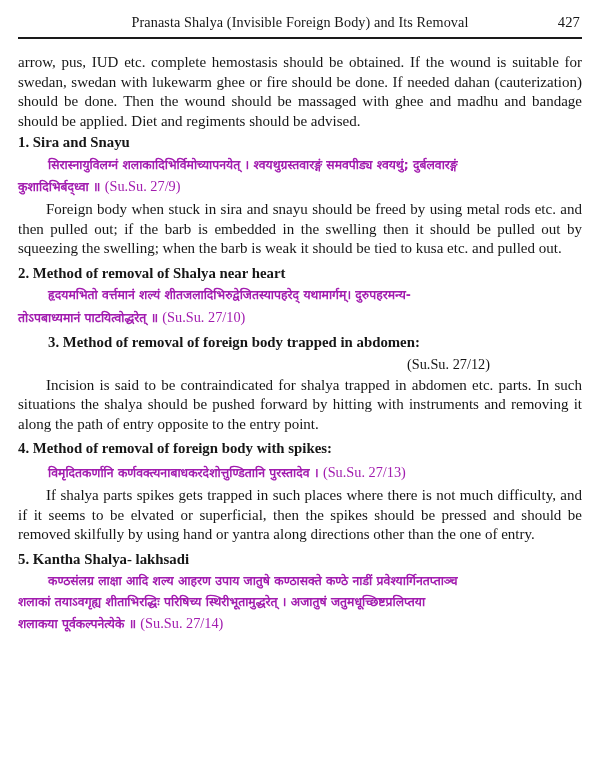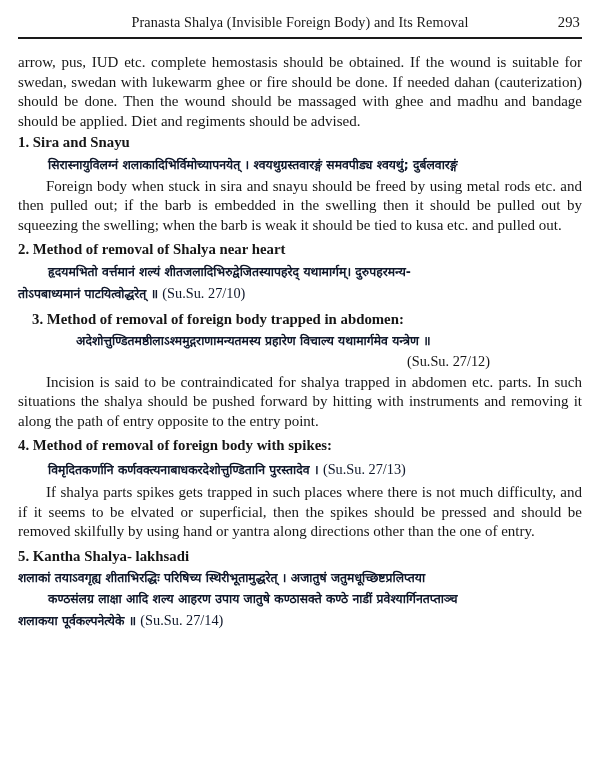--- a/index.html
+++ b/index.html
@@ -57,28 +57,28 @@
   .para.indent {
     text-indent: 28px;
   }
   .heading {
     font-size: 14.8px;
     font-weight: bold;
     line-height: 1.32;
     margin: 5px 0 3px 0;
   }
   .heading.sub-indent {
-    margin-left: 14px;
+    margin-left: 30px;
   }
   .sanskrit {
     font-family: "DejaVu Sans", "Liberation Sans", sans-serif;
     font-size: 12.3px;
     font-weight: bold;
     line-height: 1.50;
-    color: #0f172a;
+    color: #a21caf;
     margin: 2px 0 2px 0;
     text-align: justify;
     text-justify: inter-word;
   }
   .sanskrit.indent {
     text-indent: 30px;
   }
   .sanskrit.indent-2 {
     text-indent: 58px;
   }
@@ -98,52 +98,52 @@
   }
   .tight { margin-top: 0; }
 </style>
 </head>
 <body>
 
 <div class="page">
 
   <div class="running-head">
     <span class="title">Pranasta Shalya (Invisible Foreign Body) and Its Removal</span>
-    <span class="folio">293</span>
+    <span class="folio">427</span>
   </div>
   <hr class="head-rule">
 
   <p class="para">arrow, pus, IUD etc. complete hemostasis should be obtained. If the wound is suitable for swedan, swedan with lukewarm ghee or fire should be done. If needed dahan (cauterization) should be done. Then the wound should be massaged with ghee and madhu and bandage should be applied. Diet and regiments should be advised.</p>
 
 
   <h3 class="heading tight">1. Sira and Snayu</h3>
   <div class="sanskrit-block">
     <div class="sanskrit indent">सिरास्नायुविलग्नं शलाकादिभिर्विमोच्यापनयेत् । श्वयथुग्रस्तवारङ्गं समवपीड्य श्वयथुं; दुर्बलवारङ्गं</div>
+    <div class="sanskrit"><span>कुशादिभिर्बद्ध्वा ॥</span> <span class="cite">(Su.Su. 27/9)</span></div>
   </div>
   <p class="para indent">Foreign body when stuck in sira and snayu should be freed by using metal rods etc. and then pulled out; if the barb is embedded in the swelling then it should be pulled out by squeezing the swelling; when the barb is weak it should be tied to kusa etc. and pulled out.</p>
 
   <h3 class="heading">2. Method of removal of Shalya near heart</h3>
   <div class="sanskrit-block">
     <div class="sanskrit indent">हृदयमभितो  वर्त्तमानं  शल्यं  शीतजलादिभिरुद्वेजितस्यापहरेद्  यथामार्गम्।  दुरुपहरमन्य-</div>
     <div class="sanskrit"><span>तोऽपबाध्यमानं पाटयित्वोद्धरेत् ॥</span> <span class="cite">(Su.Su. 27/10)</span></div>
   </div>
 
   <h3 class="heading sub-indent">3. Method of removal of foreign body trapped in abdomen:</h3>
   <div class="sanskrit-block">
-    <div class="sanskrit indent-2">अदेशोत्तुण्डितमष्ठीलाऽश्ममुद्गराणामन्यतमस्य  प्रहारेण  विचाल्य  यथामार्गमेव  यन्त्रेण ॥</div>
     <div class="cite-line">(Su.Su. 27/12)</div>
   </div>
   <p class="para indent">Incision is said to be contraindicated for shalya trapped in abdomen etc. parts. In such situations the shalya should be pushed forward by hitting with instruments and removing it along the path of entry opposite to the entry point.</p>
 
   <h3 class="heading">4. Method of removal of foreign body with spikes:</h3>
   <div class="sanskrit-block">
     <div class="sanskrit indent"><span>विमृदितकर्णानि कर्णवक्त्यनाबाधकरदेशोत्तुण्डितानि पुरस्तादेव ।</span> <span class="cite">(Su.Su. 27/13)</span></div>
   </div>
   <p class="para indent">If shalya parts spikes gets trapped in such places where there is not much difficulty, and if it seems to be elvated or superficial, then the spikes should be pressed and should be removed skilfully by using hand or yantra along directions other than the one of entry.</p>
 
   <h3 class="heading">5. Kantha Shalya- lakhsadi</h3>
   <div class="sanskrit-block">
+    <div class="sanskrit indent">कण्ठसंलग्र लाक्षा आदि शल्य आहरण उपाय जातुषे कण्ठासक्ते कण्ठे नाडीं प्रवेश्यार्गिनतप्ताञ्च</div>
     <div class="sanskrit">शलाकां तयाऽवगृह्य शीताभिरद्धिः परिषिच्य स्थिरीभूतामुद्धरेत् । अजातुषं जतुमधूच्छिष्टप्रलिप्तया</div>
-    <div class="sanskrit indent">कण्ठसंलग्र लाक्षा आदि शल्य आहरण उपाय जातुषे कण्ठासक्ते कण्ठे नाडीं प्रवेश्यार्गिनतप्ताञ्च</div>
     <div class="sanskrit"><span>शलाकया पूर्वकल्पनेत्येके ॥</span> <span class="cite">(Su.Su. 27/14)</span></div>
   </div>
 
 </div>
 
 </body></html>

